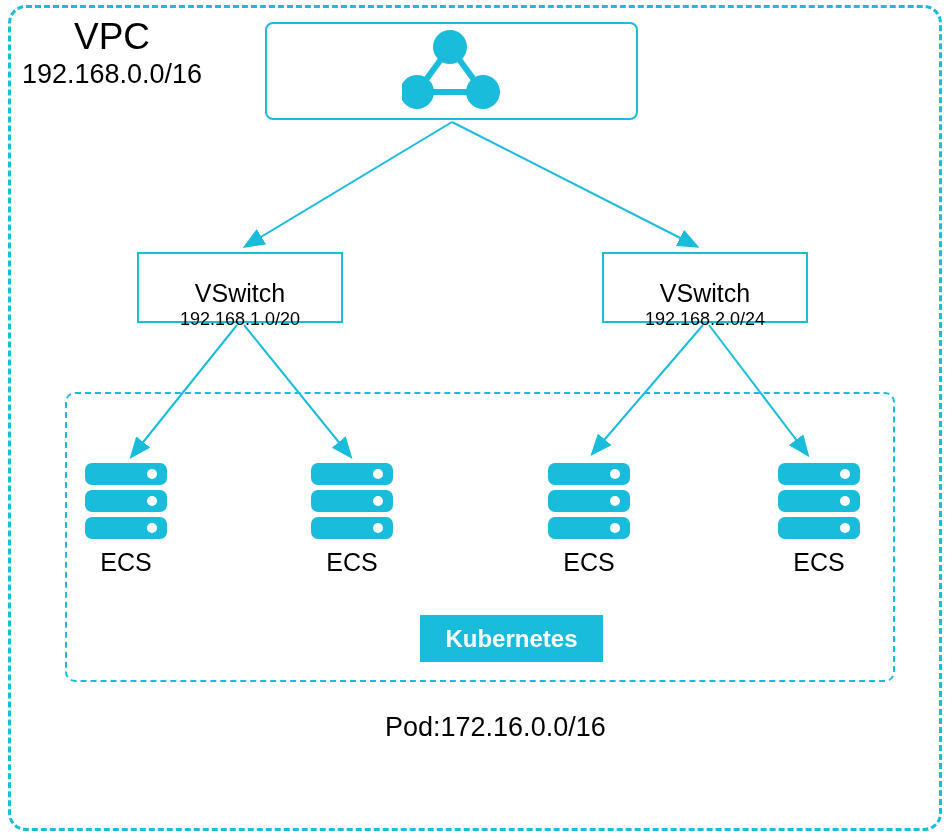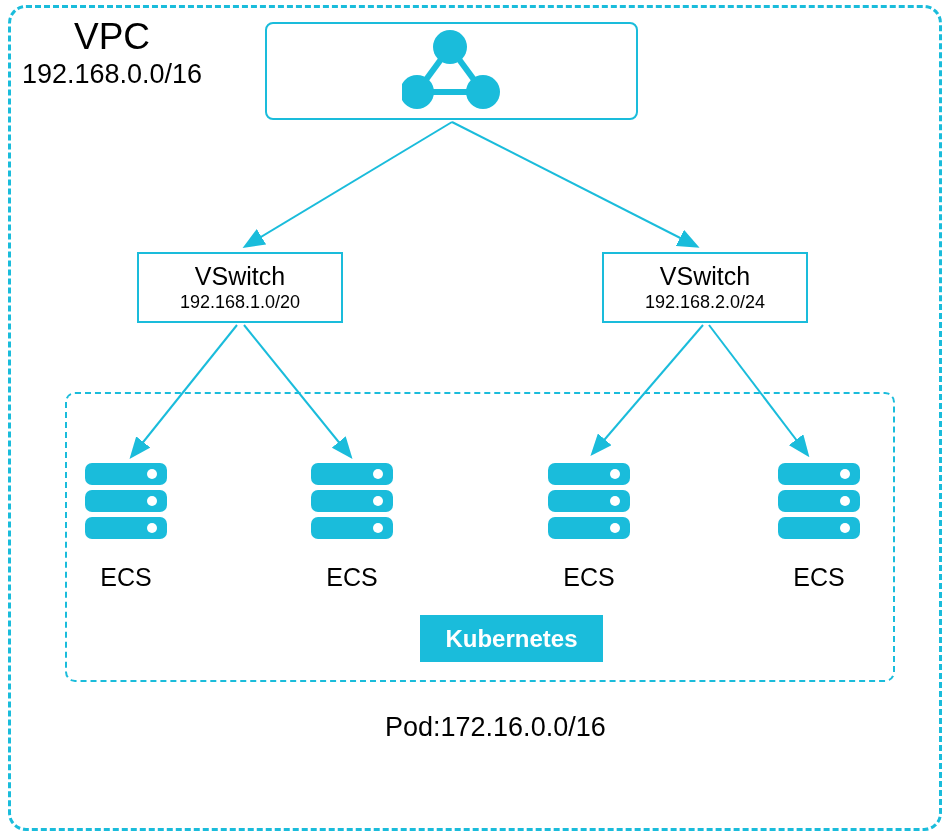--- a/index.html
+++ b/index.html
@@ -31,21 +31,21 @@
   
   .arrows{position:absolute;left:0;top:0;pointer-events:none;}
   
   .vswitch{
     position:absolute;top:252px;width:206px;height:71px;
     border:2px solid #1ABCDB;box-sizing:border-box;background:#fff;
     text-align:center;
   }
   .vswitch.left{left:137px;}
   .vswitch.right{left:602px;}
-  .vswitch-title{font-size:25px;line-height:30px;margin-top:7px;}
+  .vswitch-title{font-size:25px;line-height:30px;margin-top:24px;}
   .vswitch-cidr{font-size:18px;line-height:22px;}
   
   .cluster-border{
     position:absolute;left:65px;top:392px;width:826px;height:286px;
     border:2px dashed #1ABCDB;border-radius:10px;
   }
   
   .ecs{position:absolute;top:463px;width:82px;text-align:center;}
   .ecs.n1{left:85px;}
   .ecs.n2{left:311px;}
@@ -54,21 +54,21 @@
   .ecs-icon{width:82px;}
   .disk{
     position:relative;height:22px;margin-bottom:5px;
     background:#1ABCDB;border-radius:7px;
   }
   .disk:last-child{margin-bottom:0;}
   .dot{
     position:absolute;right:10px;top:6px;width:10px;height:10px;
     background:#fff;border-radius:50%;
   }
-  .ecs-label{margin-top:24px;font-size:25px;line-height:28px;}
+  .ecs-label{margin-top:9px;font-size:25px;line-height:28px;}
   
   .k8s-badge{
     position:absolute;left:400px;top:615px;width:183px;height:47px;
     background:#1ABCDB;color:#fff;font-size:24px;font-weight:bold;
     display:flex;align-items:center;justify-content:center;margin-left:20px;
   }
   
   .note{position:absolute;font-size:27px;line-height:30px;}
   .note.pod{left:385px;top:712px;}
   .note.svc{left:387px;top:764px;}

